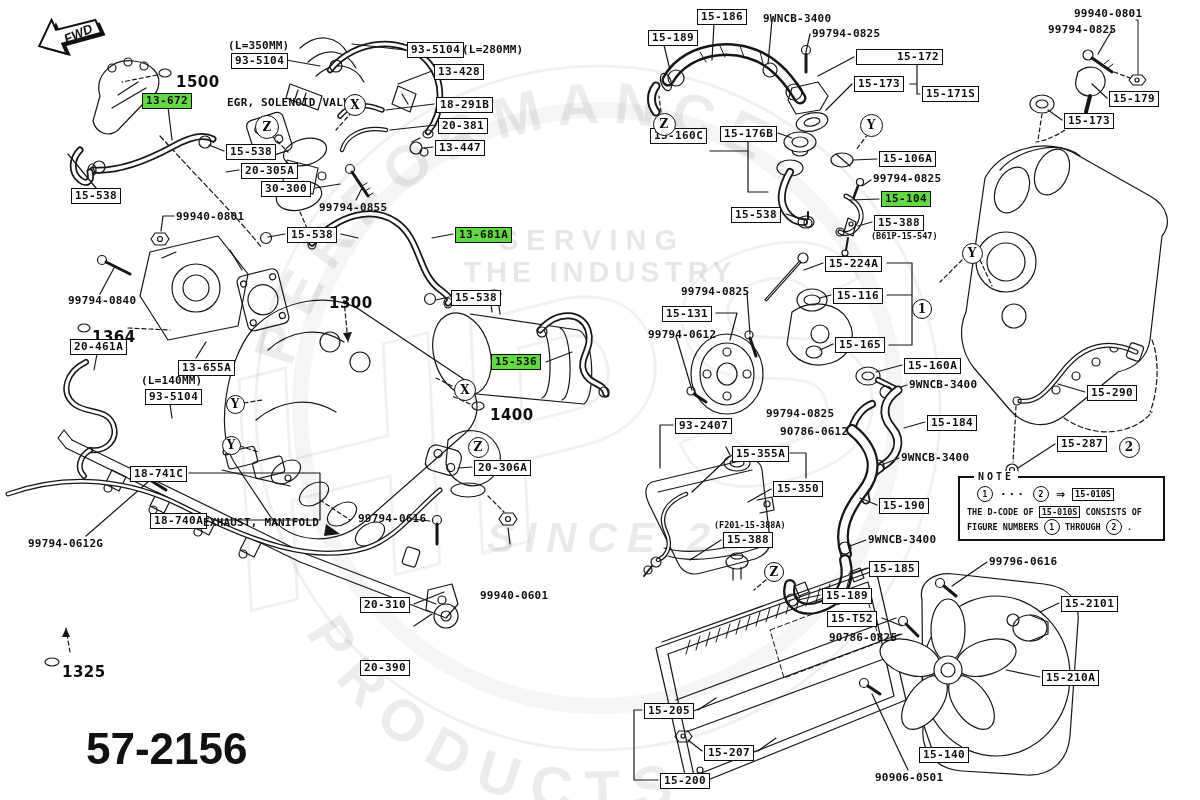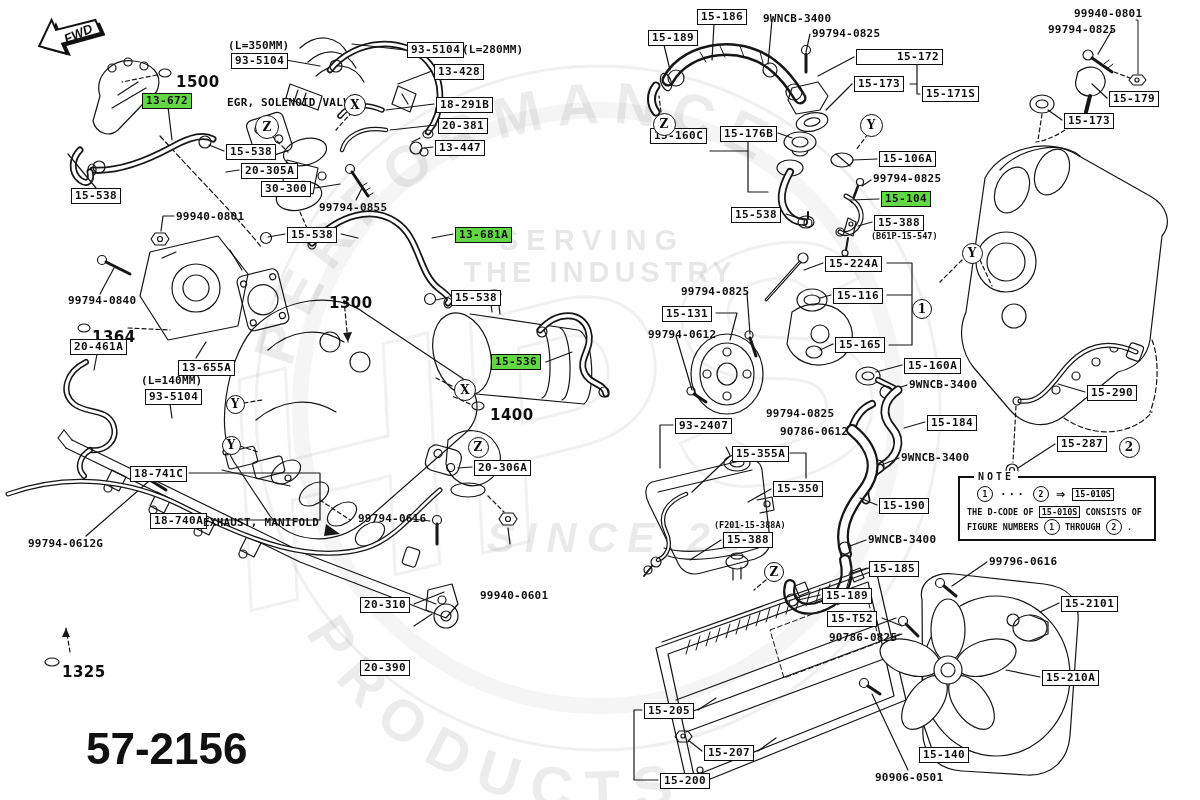--- a/index.html
+++ b/index.html
@@ -13,21 +13,21 @@
        font:bold 11px/14px "DejaVu Sans Mono",monospace;letter-spacing:.4px;}
   .green{background:#62d944;}
   .txt{font:bold 11px/13px "DejaVu Sans Mono",monospace;letter-spacing:.2px;}
   .small{font:bold 8.5px/10px "DejaVu Sans Mono",monospace;letter-spacing:0;}
   .big{font:bold 15px/16px "DejaVu Sans",sans-serif;letter-spacing:.5px;margin-top:9px;}
   .huge{font:bold 44px/46px "Liberation Sans",sans-serif;color:#111;}
   .circ{position:absolute;border:1.7px solid #0d0d0d;border-radius:50%;background:#fff;
         display:flex;align-items:center;justify-content:center;
         font:bold 12px "DejaVu Serif",serif;color:#0d0d0d;z-index:5;}
   #note{position:absolute;left:958px;top:476px;width:182px;border:2px solid #111;
-        background:#fff;z-index:6;padding:8px 5px 4px 7px;}
+        background:#fff;z-index:6;padding:8px 14px 4px 7px;}
   .note-title{position:absolute;top:-7px;left:14px;background:#fff;padding:0 4px;
         font:bold 10px "DejaVu Sans Mono",monospace;letter-spacing:3px;color:#111;}
   .nrow{display:flex;align-items:center;gap:7px;margin:0 0 4px 10px;}
   .icirc{display:inline-flex;width:14px;height:14px;border:1.3px solid #111;border-radius:50%;
         align-items:center;justify-content:center;font:bold 8px "DejaVu Sans Mono",monospace;
         flex:none;background:#fff;vertical-align:middle;}
   .icode{border:1.4px solid #111;padding:0 2px;font:bold 8.5px/11px "DejaVu Sans Mono",monospace;
         vertical-align:middle;background:#fff;}
   .narrow{font:bold 11px "DejaVu Sans",sans-serif;}
   .ndots{font:bold 11px "DejaVu Sans Mono",monospace;letter-spacing:2px;}

